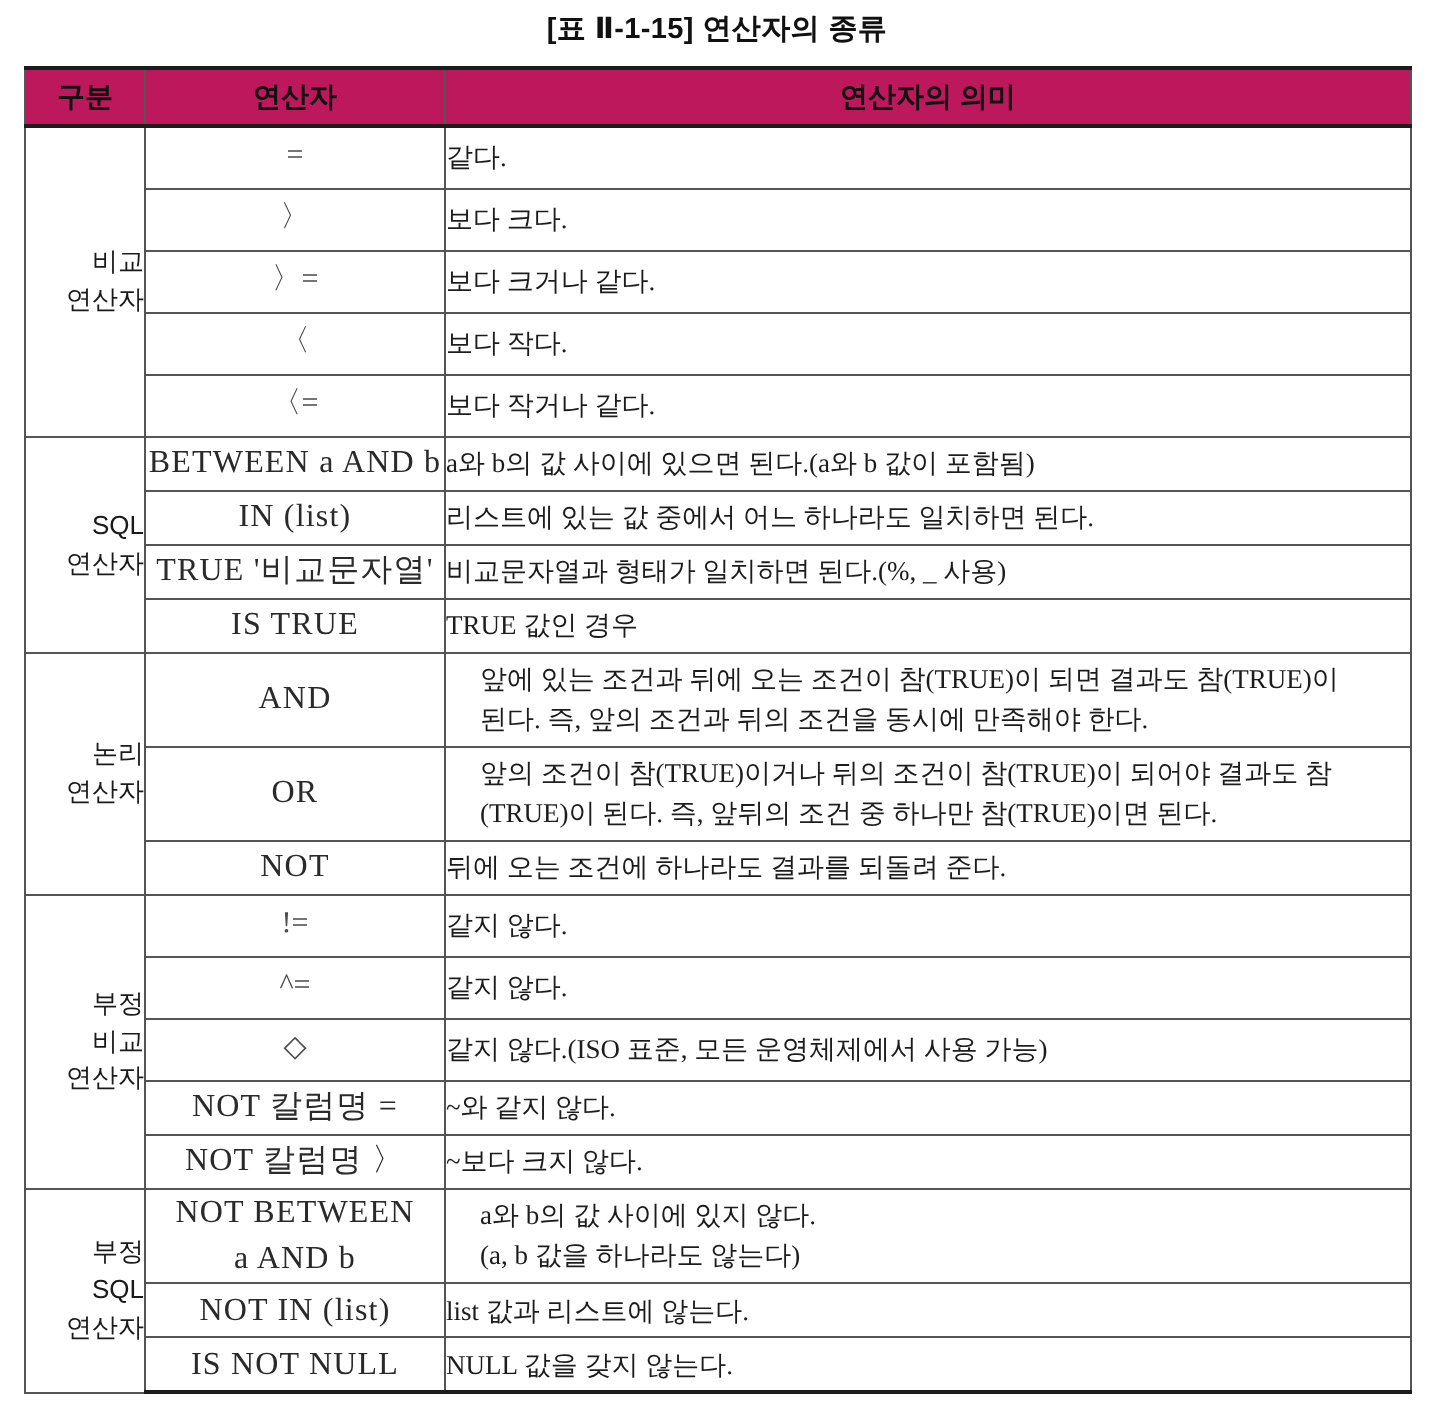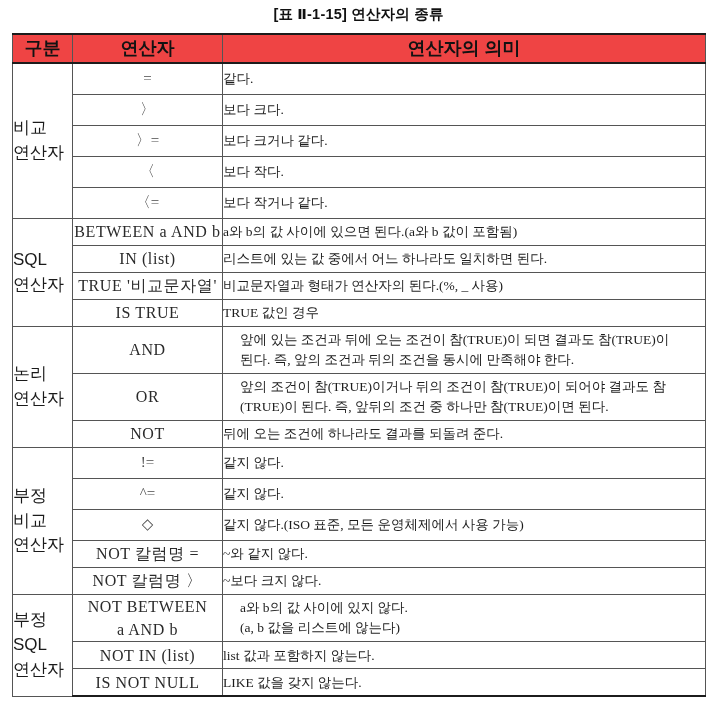--- a/index.html
+++ b/index.html
@@ -54,41 +54,41 @@
   table.op-table th,
   table.op-table td {
     border: 1px solid #555555;
     padding: 0;
     vertical-align: middle;
     line-height: 1.45;
   }
 
   
   table.op-table thead th {
-    background: #ef4444;
+    background: #be185d;
     border-top: 2.5px solid #1c1c1c;
     border-bottom: 2.5px solid #1c1c1c;
     font-family: "Liberation Sans", "DejaVu Sans", sans-serif;
     font-weight: bold;
-    font-size: 18px;
+    font-size: 14px;
     color: #121212;
     text-align: center;
     height: 27px;
   }
   table.op-table thead th.h-div  { border-left: 1px solid #555555; }
   table.op-table thead th.h-mean { border-right: 1px solid #555555; }
 
   
   tr.group-start > td { border-top: 1.6px solid #333333; }
   tr.last-row > td    { border-bottom: 2.2px solid #1c1c1c; }
 
   td.cat {
-    text-align: left;
+    text-align: right;
     font-family: "Liberation Sans", "DejaVu Sans", sans-serif;
-    font-size: 17px;
+    font-size: 13px;
     color: #1a1a1a;
     line-height: 1.6;
     border-left: 1px solid #555555;
     padding: 0 2px;
   }
   td.op {
     text-align: center;
     font-family: "Liberation Serif", "DejaVu Serif", serif;
     font-size: 16px;
     color: #2a2a2a;
@@ -165,21 +165,21 @@
 연산자</td>
           <td class="op">BETWEEN a AND b</td>
           <td class="mean">a와 b의 값 사이에 있으면 된다.(a와 b 값이 포함됨)</td>
         </tr>
         <tr class="r-h26">
           <td class="op">IN (list)</td>
           <td class="mean">리스트에 있는 값 중에서 어느 하나라도 일치하면 된다.</td>
         </tr>
         <tr class="r-h26">
           <td class="op">TRUE '비교문자열'</td>
-          <td class="mean">비교문자열과 형태가 연산자의 된다.(%, _ 사용)</td>
+          <td class="mean">비교문자열과 형태가 일치하면 된다.(%, _ 사용)</td>
         </tr>
         <tr class="r-h26">
           <td class="op">IS TRUE</td>
           <td class="mean">TRUE 값인 경우</td>
         </tr>
         <tr class="r-h46 group-start">
           <td class="cat" rowspan="3" style="white-space: pre-line;">논리
 연산자</td>
           <td class="op">AND</td>
           <td class="mean tall">앞에 있는 조건과 뒤에 오는 조건이 참(TRUE)이 되면 결과도 참(TRUE)이
@@ -217,26 +217,26 @@
           <td class="op">NOT 칼럼명 〉</td>
           <td class="mean">~보다 크지 않다.</td>
         </tr>
         <tr class="r-h46 group-start">
           <td class="cat" rowspan="3" style="white-space: pre-line;">부정
 SQL
 연산자</td>
           <td class="op">NOT BETWEEN
 a AND b</td>
           <td class="mean tall">a와 b의 값 사이에 있지 않다.
-(a, b 값을 리스트에 않는다)</td>
+(a, b 값을 하나라도 않는다)</td>
         </tr>
         <tr class="r-h26">
           <td class="op">NOT IN (list)</td>
-          <td class="mean">list 값과 포함하지 않는다.</td>
+          <td class="mean">list 값과 리스트에 않는다.</td>
         </tr>
         <tr class="r-h26 last-row">
           <td class="op">IS NOT NULL</td>
-          <td class="mean">LIKE 값을 갖지 않는다.</td>
+          <td class="mean">NULL 값을 갖지 않는다.</td>
         </tr>
       </tbody>
   </table>
 
 </div>
 
 </body></html>

